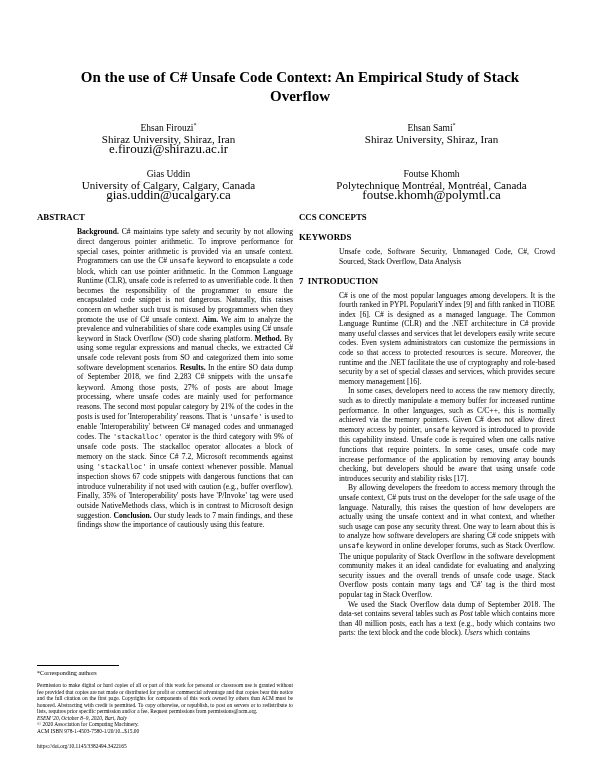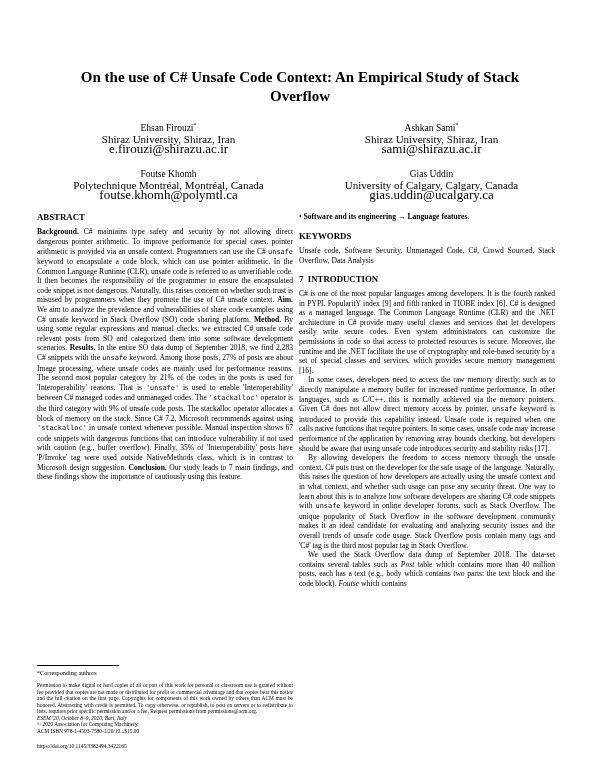--- a/index.html
+++ b/index.html
@@ -20,21 +20,21 @@
   .author { text-align:center; }
   .author .name { font-size:9.5px; line-height:12px; }
   .author .name sup { font-size:6px; vertical-align:super; }
   .author .affil { font-size:11px; line-height:10px; }
   .author .email { font-size:13px; line-height:10px; }
   .cols { display:flex; gap:6px; margin-top:12px; height:540px; }
   .col { width:256px; height:100%; overflow:hidden; }
   .col.left { display:flex; flex-direction:column; }
   h2.sec { font-size:8.8px; line-height:11px; font-weight:bold; margin:9px 0 4px; }
   h2.sec.first { margin-top:0; }
-  p.body { font-size:7.6px; line-height:9.6px; text-align:justify; }
+  p.body { font-size:7.6px; line-height:9.6px; text-align:justify;margin-left:40px; }
   p.indent { text-indent:9px; }
   .b { font-weight:bold; }
   .i { font-style:italic; }
   .m { font-family:"DejaVu Sans Mono", monospace; font-size:6.9px; }
   .footer-block { margin-top:auto; }
   .fnrule { width:82px; border:none; border-top:0.6px solid #000; margin:6px 0 3px; }
   .footnote { font-size:6.2px; line-height:7.5px; }
   .permission { font-size:5.4px; line-height:6.5px; text-align:justify; margin-top:6px; }
   .confline { font-size:5.4px; line-height:6.5px; font-style:italic; }
   .copyline { font-size:5.4px; line-height:6.5px; }
@@ -47,33 +47,32 @@
 
   <h1 class="title">On the use of C# Unsafe Code Context: An Empirical Study of Stack Overflow</h1>
 
   <div class="authors">
     <div class="author">
       <div class="name"><span>Ehsan Firouzi</span><sup>*</sup></div>
       <div class="affil">Shiraz University, Shiraz, Iran</div>
       <div class="email">e.firouzi@shirazu.ac.ir</div>
     </div>
     <div class="author">
-      <div class="name"><span>Ashkan Sami</span><sup>*</sup></div>
+      <div class="name"><span>Ehsan Sami</span><sup>*</sup></div>
       <div class="affil">Shiraz University, Shiraz, Iran</div>
-      <div class="email">sami@shirazu.ac.ir</div>
+    </div>
+    <div class="author">
+      <div class="name"><span>Gias Uddin</span><sup></sup></div>
+      <div class="affil">University of Calgary, Calgary, Canada</div>
+      <div class="email">gias.uddin@ucalgary.ca</div>
     </div>
     <div class="author">
       <div class="name"><span>Foutse Khomh</span><sup></sup></div>
       <div class="affil">Polytechnique Montréal, Montréal, Canada</div>
       <div class="email">foutse.khomh@polymtl.ca</div>
-    </div>
-    <div class="author">
-      <div class="name"><span>Gias Uddin</span><sup></sup></div>
-      <div class="affil">University of Calgary, Calgary, Canada</div>
-      <div class="email">gias.uddin@ucalgary.ca</div>
     </div>
   </div>
 
   <div class="cols">
 
     <div class="col left">
       <h2 class="sec first">ABSTRACT</h2>
       <p class="body"><span class="b">Background.</span><span> C# maintains type safety and security by not allowing direct dangerous pointer arithmetic. To improve performance for special cases, pointer arithmetic is provided via an unsafe context. Programmers can use the C# </span><span class="m">unsafe</span><span> keyword to encapsulate a code block, which can use pointer arithmetic. In the Common Language Runtime (CLR), unsafe code is referred to as unverifiable code. It then becomes the responsibility of the programmer to ensure the encapsulated code snippet is not dangerous. Naturally, this raises concern on whether such trust is misused by programmers when they promote the use of C# unsafe context. </span><span class="b">Aim.</span><span> We aim to analyze the prevalence and vulnerabilities of share code examples using C# unsafe keyword in Stack Overflow (SO) code sharing platform. </span><span class="b">Method.</span><span> By using some regular expressions and manual checks, we extracted C# unsafe code relevant posts from SO and categorized them into some software development scenarios. </span><span class="b">Results.</span><span> In the entire SO data dump of September 2018, we find 2,283 C# snippets with the </span><span class="m">unsafe</span><span> keyword. Among those posts, 27% of posts are about Image processing, where unsafe codes are mainly used for performance reasons. The second most popular category by 21% of the codes in the posts is used for 'Interoperability' reasons. That is </span><span class="m">'unsafe'</span><span> is used to enable 'Interoperability' between C# managed codes and unmanaged codes. The </span><span class="m">'stackalloc'</span><span> operator is the third category with 9% of unsafe code posts. The stackalloc operator allocates a block of memory on the stack. Since C# 7.2, Microsoft recommends against using </span><span class="m">'stackalloc'</span><span> in unsafe context whenever possible. Manual inspection shows 67 code snippets with dangerous functions that can introduce vulnerability if not used with caution (e.g., buffer overflow). Finally, 35% of 'Interoperability' posts have 'P/Invoke' tag were used outside NativeMethods class, which is in contrast to Microsoft design suggestion. </span><span class="b">Conclusion.</span><span> Our study leads to 7 main findings, and these findings show the importance of cautiously using this feature.</span></p>
 
       <div class="footer-block">
@@ -81,26 +80,26 @@
         <div class="footnote">*Corresponding authors</div>
         <p class="permission">Permission to make digital or hard copies of all or part of this work for personal or classroom use is granted without fee provided that copies are not made or distributed for profit or commercial advantage and that copies bear this notice and the full citation on the first page. Copyrights for components of this work owned by others than ACM must be honored. Abstracting with credit is permitted. To copy otherwise, or republish, to post on servers or to redistribute to lists, requires prior specific permission and/or a fee. Request permissions from permissions@acm.org.</p>
         <div class="confline">ESEM '20, October 8–9, 2020, Bari, Italy</div>
         <div class="copyline">© 2020 Association for Computing Machinery.</div>
         <div class="copyline">ACM ISBN 978-1-4503-7580-1/20/10...$15.00</div>
         <a class="doiline" href="#">https://doi.org/10.1145/3382494.3422165</a>
       </div>
     </div>
 
     <div class="col right">
-      <p class="body"><span>• </span><span class="b">Software and its engineering</span><span> → </span><span class="b">Language features</span><span>.</span></p>
+      <h2 class="sec first">CCS CONCEPTS</h2>
 
       <h2 class="sec">KEYWORDS</h2>
       <p class="body">Unsafe code, Software Security, Unmanaged Code, C#, Crowd Sourced, Stack Overflow, Data Analysis</p>
 
       <h2 class="sec">7 INTRODUCTION</h2>
       <p class="body"><span>C# is one of the most popular languages among developers. It is the fourth ranked in PYPL PopularitY index [9] and fifth ranked in TIOBE index [6]. C# is designed as a managed language. The Common Language Runtime (CLR) and the .NET architecture in C# provide many useful classes and services that let developers easily write secure codes. Even system administrators can customize the permissions in code so that access to protected resources is secure. Moreover, the runtime and the .NET facilitate the use of cryptography and role-based security by a set of special classes and services, which provides secure memory management [16].</span></p>
       <p class="body indent"><span>In some cases, developers need to access the raw memory directly, such as to directly manipulate a memory buffer for increased runtime performance. In other languages, such as C/C++, this is normally achieved via the memory pointers. Given C# does not allow direct memory access by pointer, </span><span class="m">unsafe</span><span> keyword is introduced to provide this capability instead. Unsafe code is required when one calls native functions that require pointers. In some cases, unsafe code may increase performance of the application by removing array bounds checking, but developers should be aware that using unsafe code introduces security and stability risks [17].</span></p>
       <p class="body indent"><span>By allowing developers the freedom to access memory through the unsafe context, C# puts trust on the developer for the safe usage of the language. Naturally, this raises the question of how developers are actually using the unsafe context and in what context, and whether such usage can pose any security threat. One way to learn about this is to analyze how software developers are sharing C# code snippets with </span><span class="m">unsafe</span><span> keyword in online developer forums, such as Stack Overflow. The unique popularity of Stack Overflow in the software development community makes it an ideal candidate for evaluating and analyzing security issues and the overall trends of unsafe code usage. Stack Overflow posts contain many tags and 'C#' tag is the third most popular tag in Stack Overflow.</span></p>
-      <p class="body indent"><span>We used the Stack Overflow data dump of September 2018. The data-set contains several tables such as </span><span class="i">Post</span><span> table which contains more than 40 million posts, each has a text (e.g., body which contains two parts: the text block and the code block). </span><span class="i">Foutse</span><span> which contains</span></p>
+      <p class="body indent"><span>We used the Stack Overflow data dump of September 2018. The data-set contains several tables such as </span><span class="i">Post</span><span> table which contains more than 40 million posts, each has a text (e.g., body which contains two parts: the text block and the code block). </span><span class="i">Users</span><span> which contains</span></p>
     </div>
 
   </div>
 </div>
 
 </body></html>

